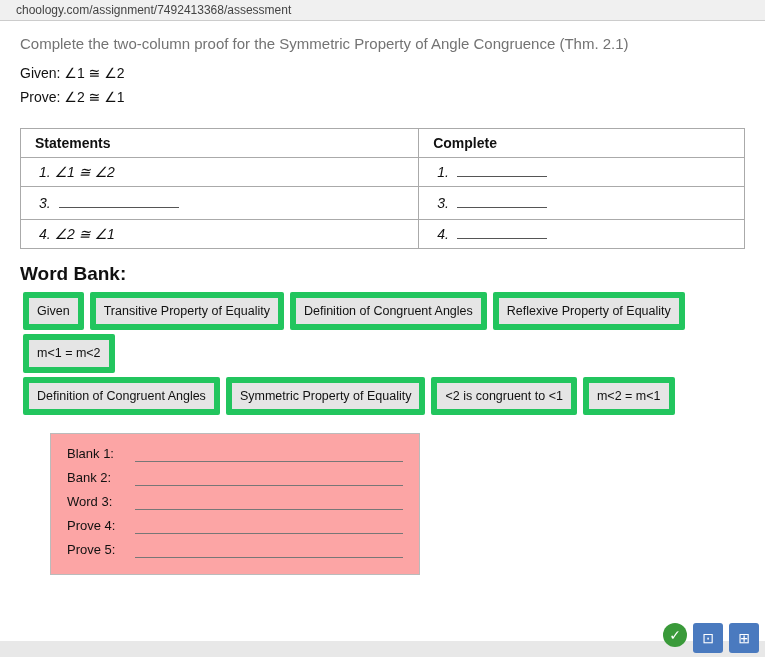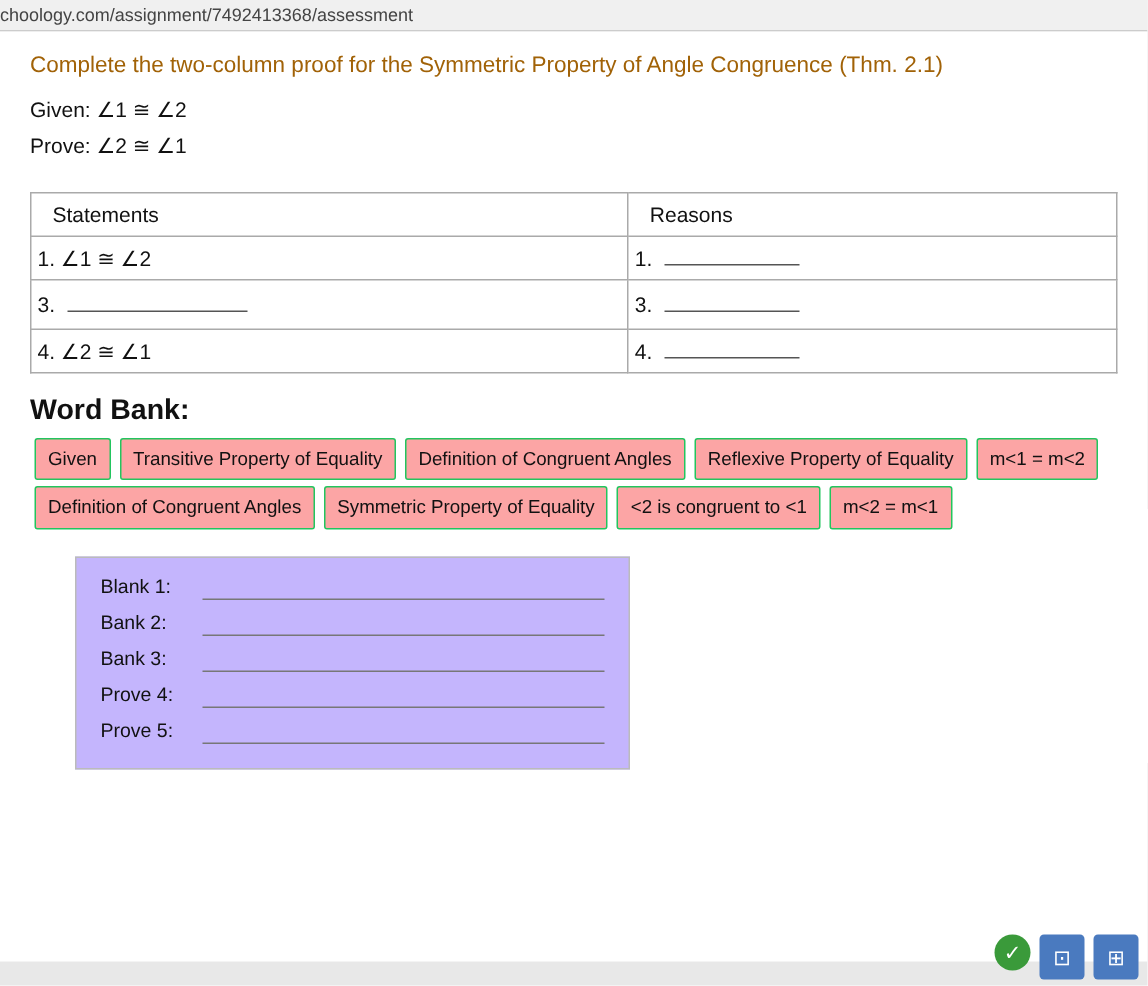--- a/index.html
+++ b/index.html
@@ -8,37 +8,37 @@
       background: #e8e8e8;
       font-size: 14px;
       color: #111;
       width: 765px;
       min-height: 657px;
       overflow: hidden;
     }
 
     .url-bar {
       background: #f0f0f0;
-      padding: 3px 0;
+      padding: 3px 16px;
       font-size: 12px;
       color: #444;
       border-bottom: 1px solid #ccc;
     }
 
     .main-content {
       background: #fff;
       padding: 14px 20px 10px 20px;
       min-height: 620px;
     }
 
     .title {
       font-size: 15px;
       font-weight: normal;
       margin-bottom: 10px;
-      color: #a16207;
+      color: #737373;
     }
 
     .given-prove {
       margin-bottom: 18px;
       line-height: 1.7;
       font-size: 14px;
     }
 
     .given-prove div {
       display: flex;
@@ -51,29 +51,30 @@
       border-collapse: collapse;
       margin-bottom: 14px;
       border: 1px solid #aaa;
     }
 
     .proof-table th {
       background: #fff;
       border: 1px solid #aaa;
       padding: 6px 14px;
       text-align: left;
-      font-weight: normal;
+      font-weight: bold;
       font-size: 14px;
     }
 
     .proof-table td {
       border: 1px solid #aaa;
-      padding: 6px 4px;
+      padding: 6px 18px;
       font-size: 14px;
       min-width: 200px;
+      font-style: italic;
     }
 
     .proof-table .reason-col {
       width: 45%;
     }
 
     .underline-blank {
       display: inline-block;
       border-bottom: 1px solid #555;
       min-width: 90px;
@@ -97,32 +98,32 @@
 
     .word-bank-items {
       display: flex;
       flex-wrap: wrap;
       gap: 0;
       font-size: 12.5px;
       line-height: 1.8;
     }
 
     .word-bank-item {
-      background: #fca5a5;
-      border: 1px solid #22c55e;
+      background: #e5e5e5;
+      border: 6px solid #22c55e;
       padding: 2px 8px;
       margin: 2px 3px;
       border-radius: 2px;
       cursor: pointer;
       white-space: nowrap;
       font-size: 12.5px;
     }
 
     .blanks-section {
-      background: #c4b5fd;
+      background: #fca5a5;
       border: 1px solid #bbb;
       padding: 10px 16px;
       width: 370px;
       margin-left: 30px;
     }
 
     .blank-row {
       display: flex;
       align-items: center;
       margin-bottom: 6px;
@@ -197,21 +198,21 @@
     </div>
   </div>
 
   <table class="proof-table">
     <thead>
       <tr>
         <th>
           <span>Statements</span>
         </th>
         <th class="reason-col">
-          <span>Reasons</span>
+          <span>Complete</span>
         </th>
       </tr>
     </thead>
     <tbody>
       <tr>
         <td>1. ∠1 ≅ ∠2</td>
         <td class="reason-col">1. <span class="underline-blank"></span></td>
       </tr>
       <tr class="row-blank">
         <td>3. <span class="underline-blank" style="min-width:120px;"></span></td>
@@ -246,21 +247,21 @@
   <div class="blanks-section">
     <div class="blank-row">
       <span class="blank-label">Blank 1:</span>
       <input class="blank-input" type="text" style="">
     </div>
     <div class="blank-row">
       <span class="blank-label">Bank 2:</span>
       <input class="blank-input" type="text" style="">
     </div>
     <div class="blank-row">
-      <span class="blank-label">Bank 3:</span>
+      <span class="blank-label">Word 3:</span>
       <input class="blank-input" type="text" style="">
     </div>
     <div class="blank-row">
       <span class="blank-label">Prove 4:</span>
       <input class="blank-input" type="text" style="">
     </div>
     <div class="blank-row">
       <span class="blank-label">Prove 5:</span>
       <input class="blank-input" type="text" style="">
     </div>

